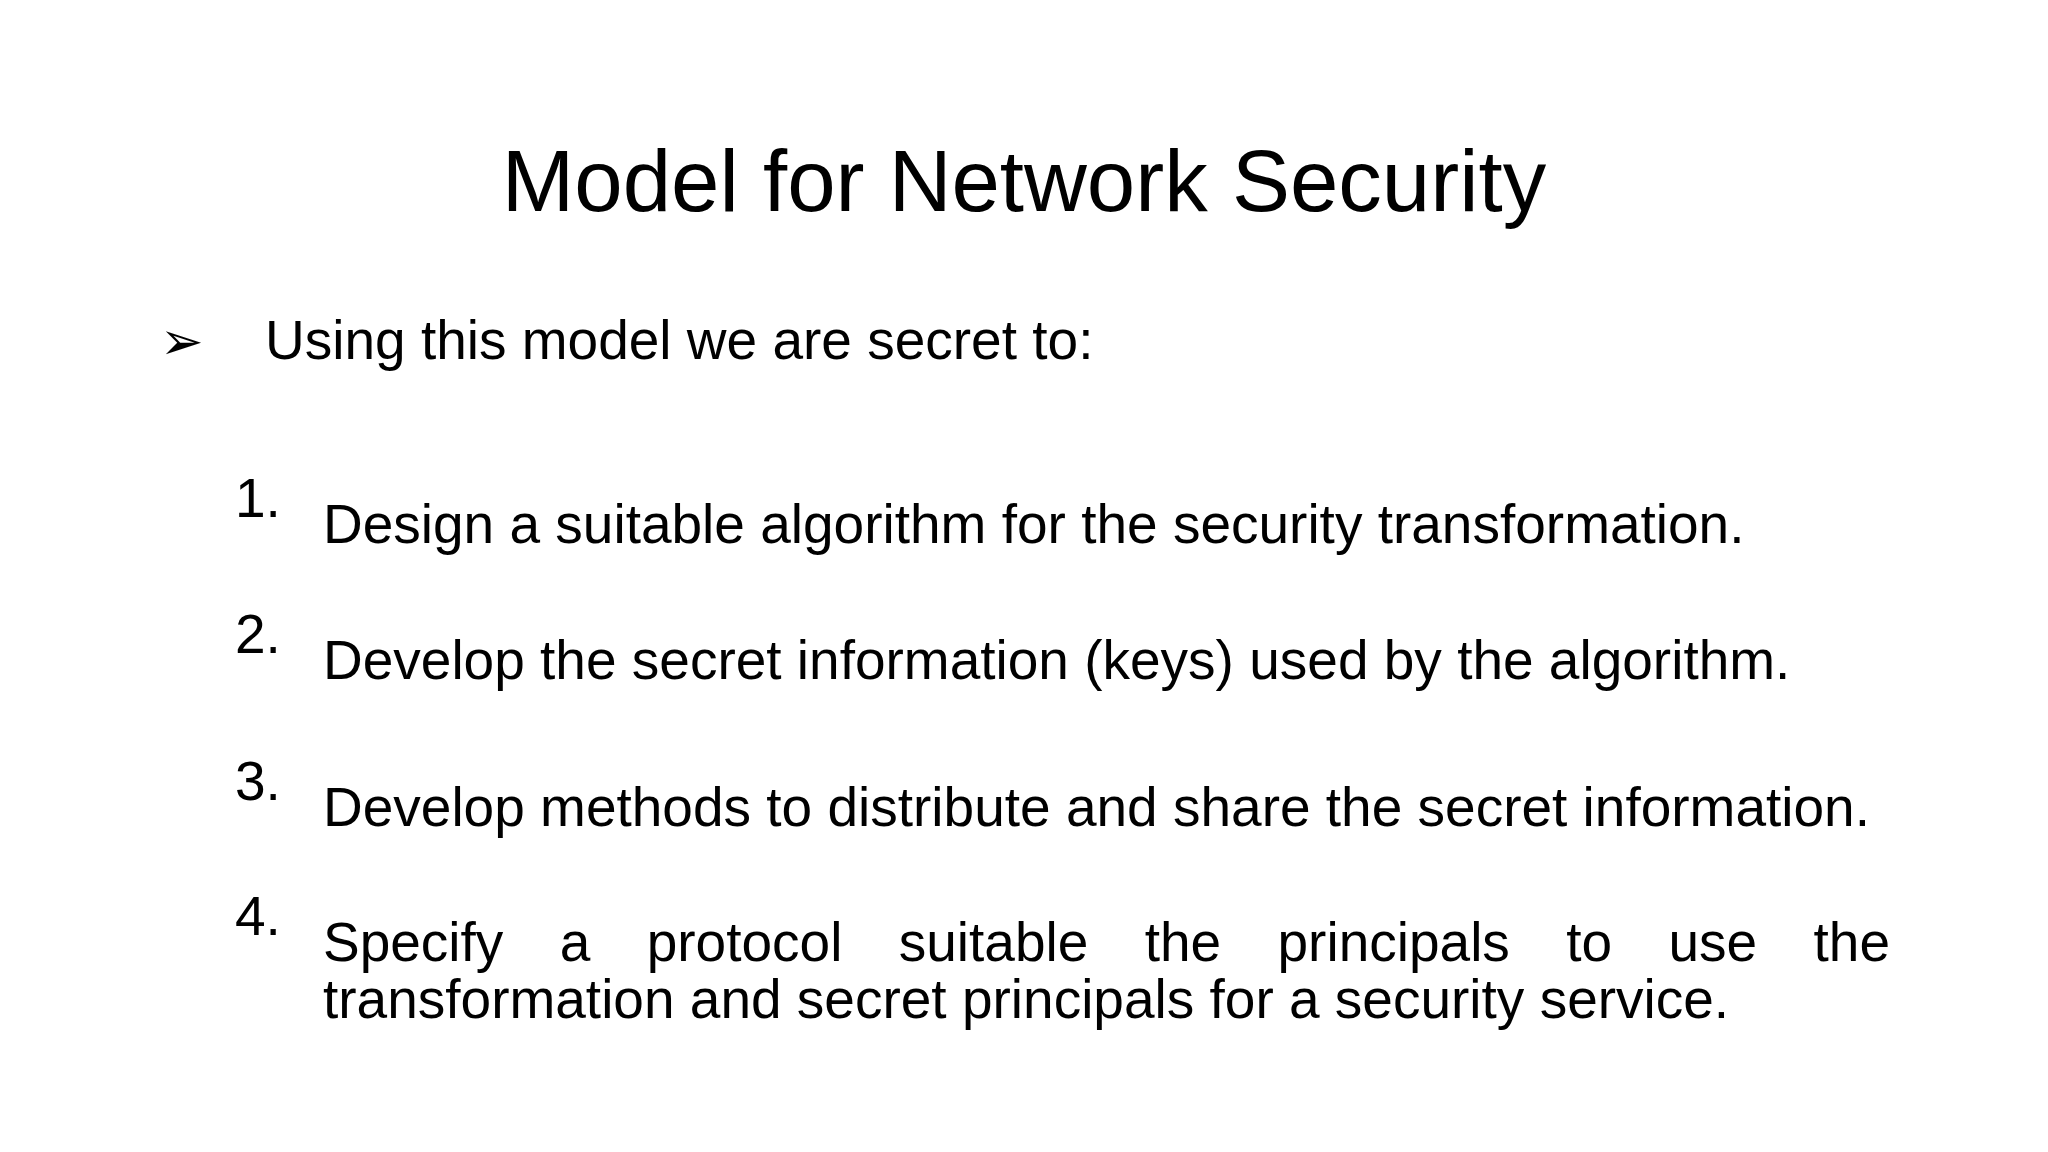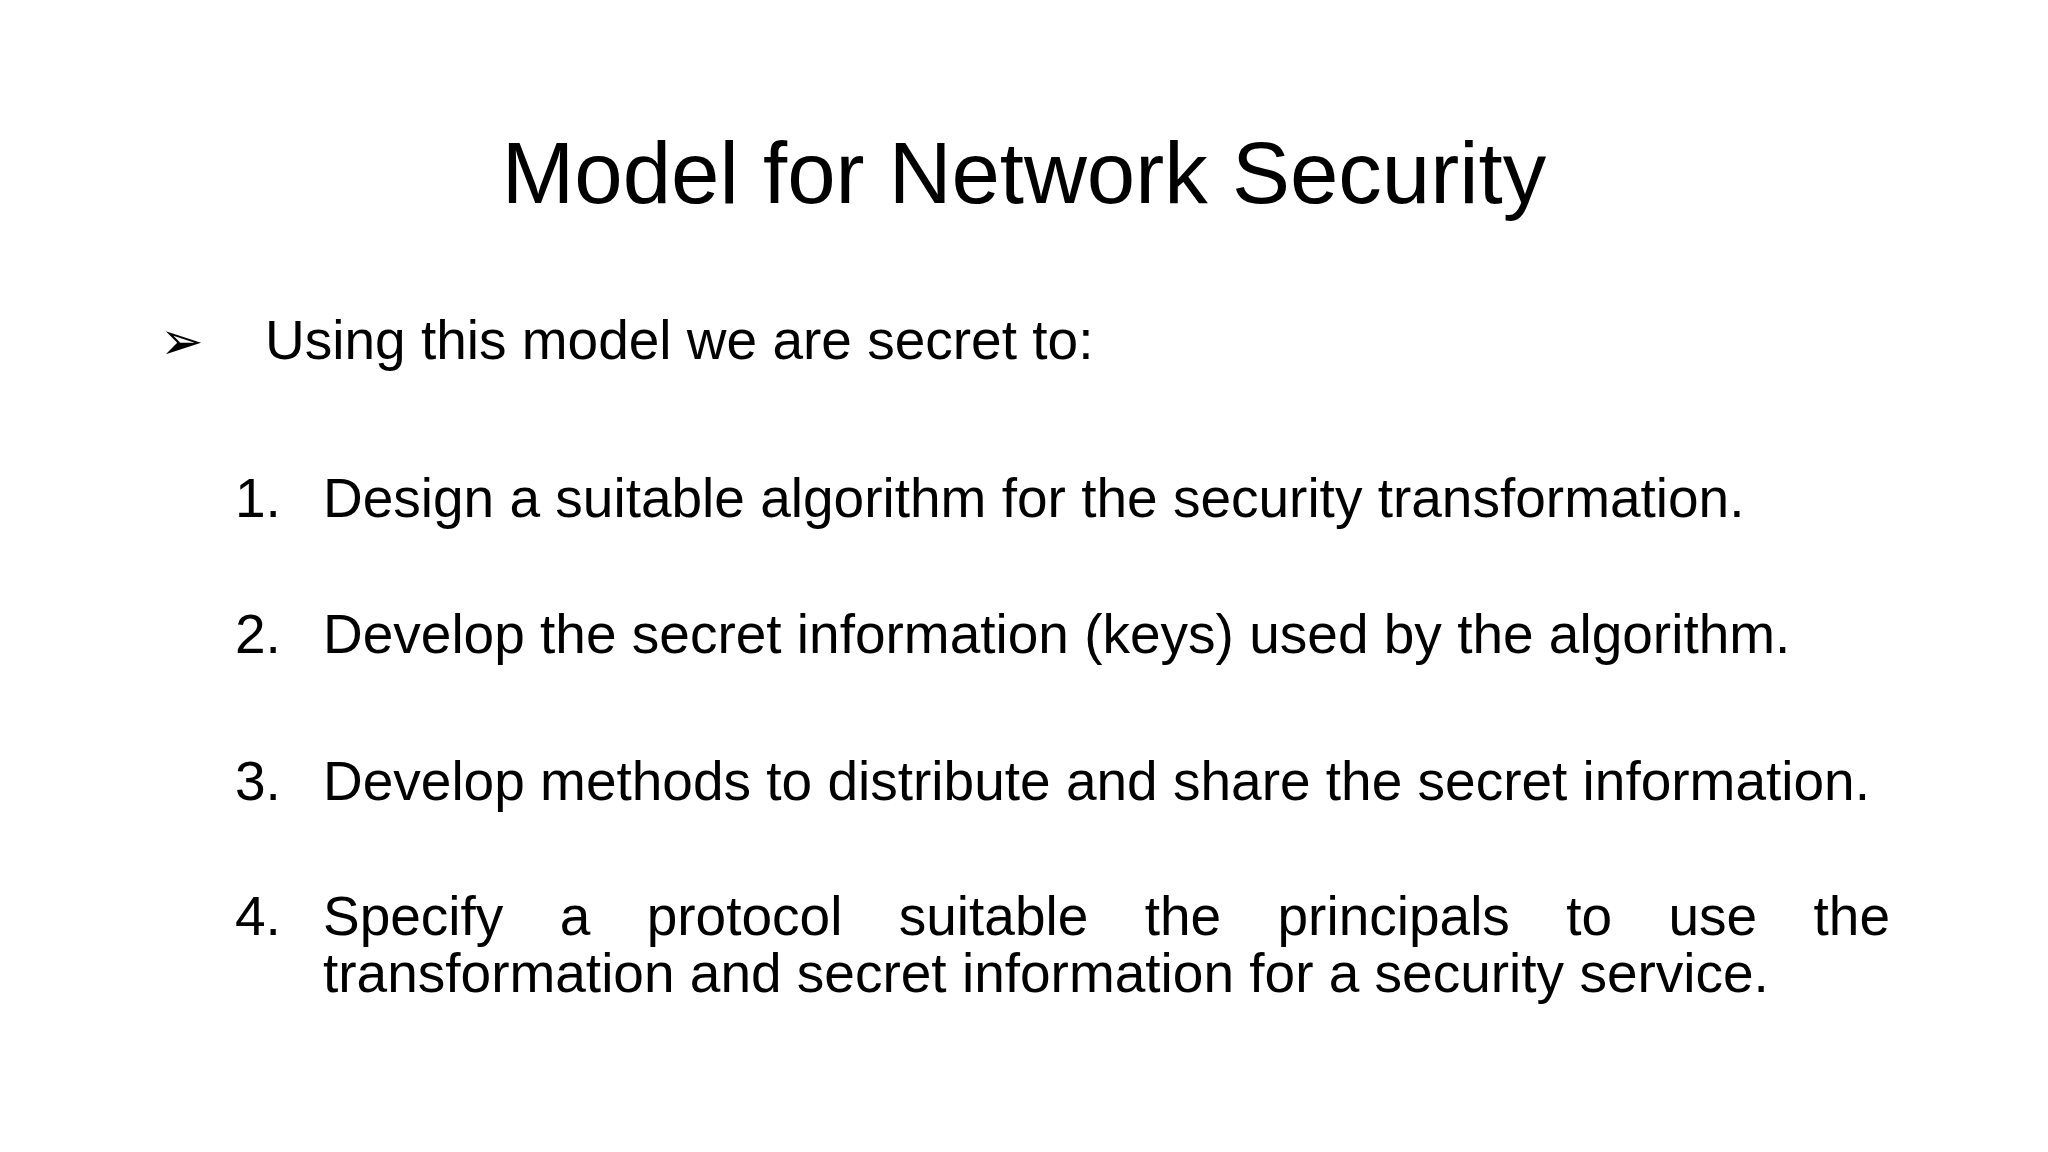--- a/index.html
+++ b/index.html
@@ -11,21 +11,21 @@
     position: relative;
     width: 2048px;
     height: 1152px;
     background: #ffffff;
     color: #000000;
     font-family: "Liberation Sans", "DejaVu Sans", sans-serif;
     overflow: hidden;
   }
   .title {
     position: absolute;
-    top: 123px;
+    top: 131px;
     left: 0;
     width: 100%;
     margin: 0;
     text-align: center;
     font-size: 87px;
     font-weight: 400;
     line-height: 1.15;
     white-space: nowrap;
   }
   .bullet-row {
@@ -50,20 +50,21 @@
     display: flex;
     font-size: 55px;
     line-height: 57px;
   }
   .task-row .num {
     flex: none;
     width: 88px;
   }
   .task-row .txt {
     width: 1567px;
+    margin-top: 26px;
   }
   .row-1 { top: 470px; }
   .row-2 { top: 606px; }
   .row-3 { top: 753px; }
   .row-4 { top: 888px; }
   .line-justified {
     text-align: justify;
     text-align-last: justify;
   }
   .line-normal {
@@ -95,17 +96,17 @@
 
   <div class="task-row row-3">
     <span class="num">3.</span>
     <span class="txt nowrap">Develop methods to distribute and share the secret information.</span>
   </div>
 
   <div class="task-row row-4">
     <span class="num">4.</span>
     <span class="txt">
       <div class="line-justified nowrap-off">Specify a protocol suitable the principals to use the</div>
-      <div class="line-normal">transformation and secret information for a security service.</div>
+      <div class="line-normal">transformation and secret principals for a security service.</div>
     </span>
   </div>
 
 </div>
 
 </body></html>

